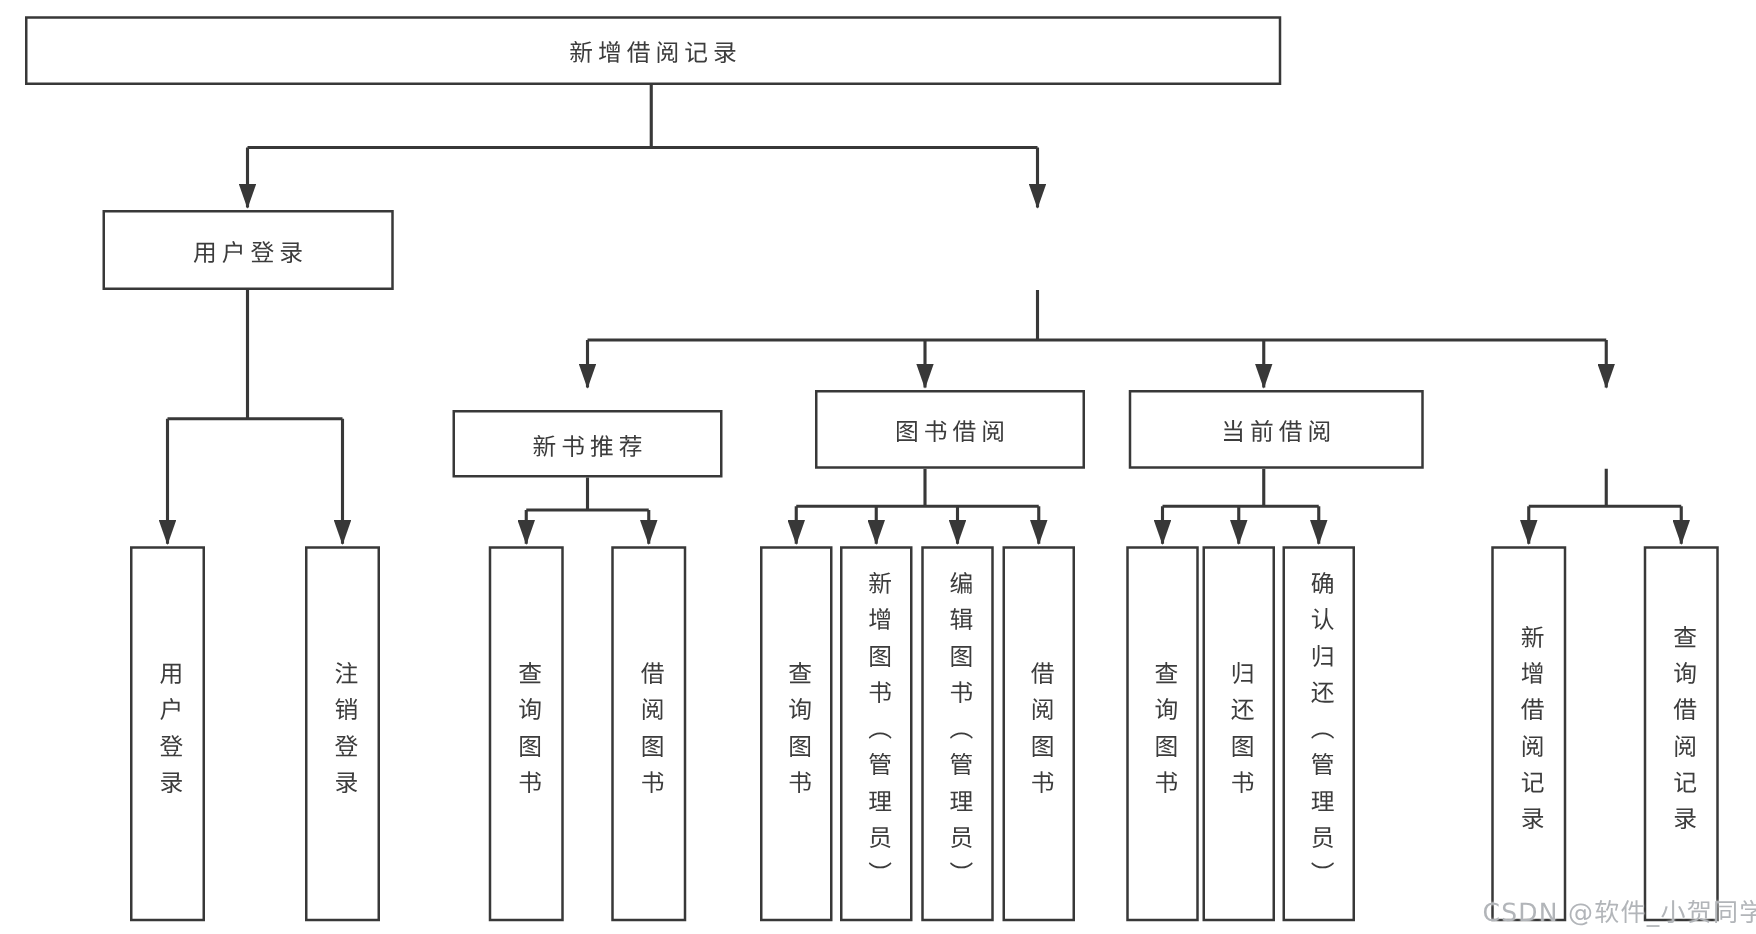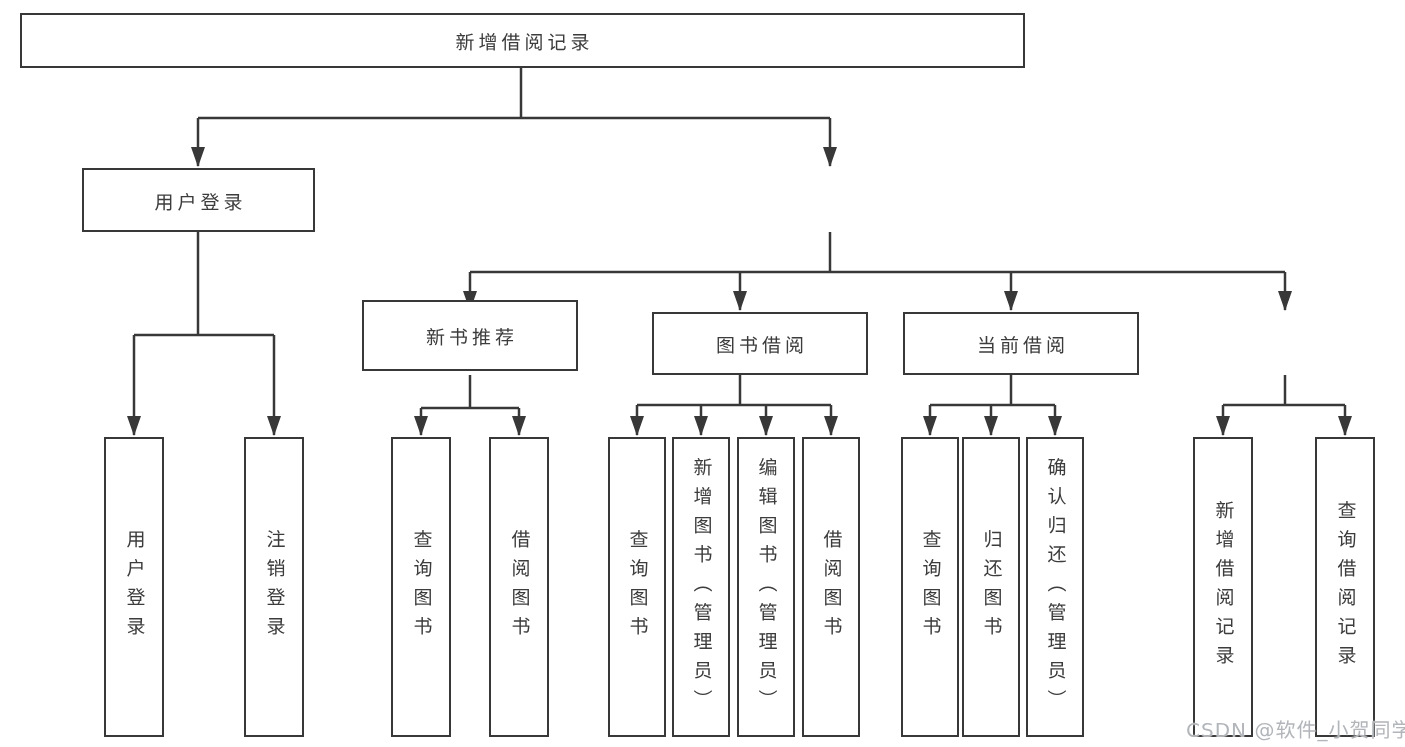--- a/index.html
+++ b/index.html
@@ -102,21 +102,21 @@
   </svg>
 
   <div class="node" style="left:20px;top:13px;width:1005px;height:55px">
     <span class="hlabel">新增借阅记录</span>
   </div>
 
   <div class="node" style="left:82px;top:168px;width:233px;height:64px">
     <span class="hlabel">用户登录</span>
   </div>
 
-  <div class="node" style="left:362px;top:300px;width:216px;height:71px">
+  <div class="node" style="left:362px;top:328px;width:216px;height:54px">
     <span class="hlabel">新书推荐</span>
   </div>
   <div class="node" style="left:652px;top:312px;width:216px;height:63px">
     <span class="hlabel">图书借阅</span>
   </div>
   <div class="node" style="left:903px;top:312px;width:236px;height:63px">
     <span class="hlabel">当前借阅</span>
   </div>
 
   <div class="node" style="left:104px;top:437px;width:60px;height:300px">

